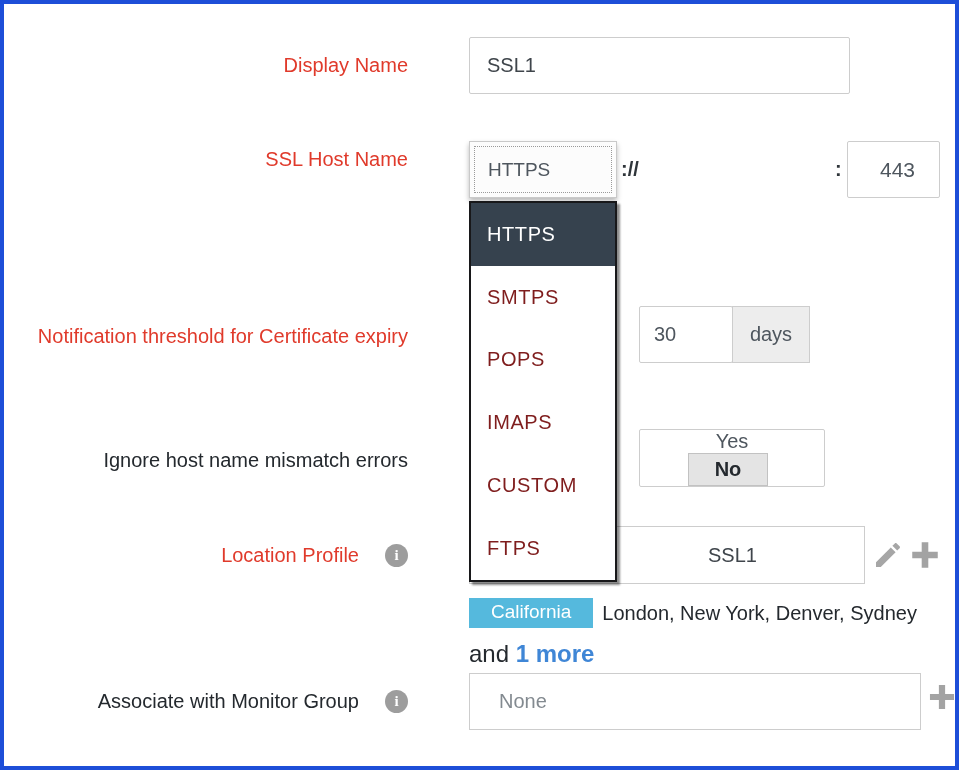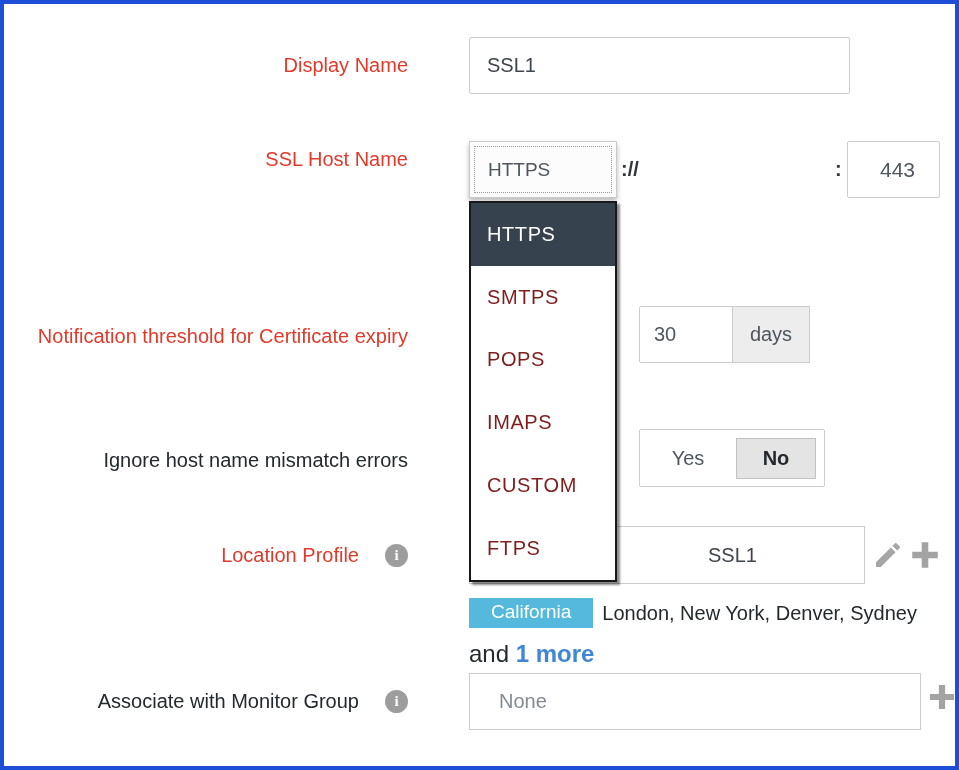--- a/index.html
+++ b/index.html
@@ -42,21 +42,21 @@
        background:#fff;}
   .dd-item.selected{background:#36424e;color:#ffffff;}
   
   .addon{position:absolute;left:728px;top:302px;width:78px;height:57px;
        box-sizing:border-box;background:#ededed;border:1px solid #cdcdcd;
        display:flex;align-items:center;justify-content:center;
        font-size:20px;color:#4e565e;}
   
   .toggle{position:absolute;left:635px;top:425px;width:186px;height:58px;
        box-sizing:border-box;border:1px solid #cdcdcd;border-radius:2px;
-       display:flex;align-items:center;}
+       display:flex;align-items:center;flex-direction:column;}
   .toggle-yes{flex:1;text-align:center;font-size:20px;color:#4e565e;cursor:pointer;}
   .toggle-no{width:80px;height:41px;margin-right:8px;box-sizing:border-box;
        background:#e4e4e4;border:1px solid #c2c2c2;display:flex;
        align-items:center;justify-content:center;font-size:20px;
        font-weight:bold;color:#24292e;cursor:pointer;}
   
   .pselect{position:absolute;box-sizing:border-box;height:58px;
        border:1px solid #cdcdcd;background:#fff;display:flex;
        align-items:center;font-size:20px;cursor:pointer;}
   .loc-select{left:465px;top:522px;width:396px;color:#3f454b;padding-left:238px;}

